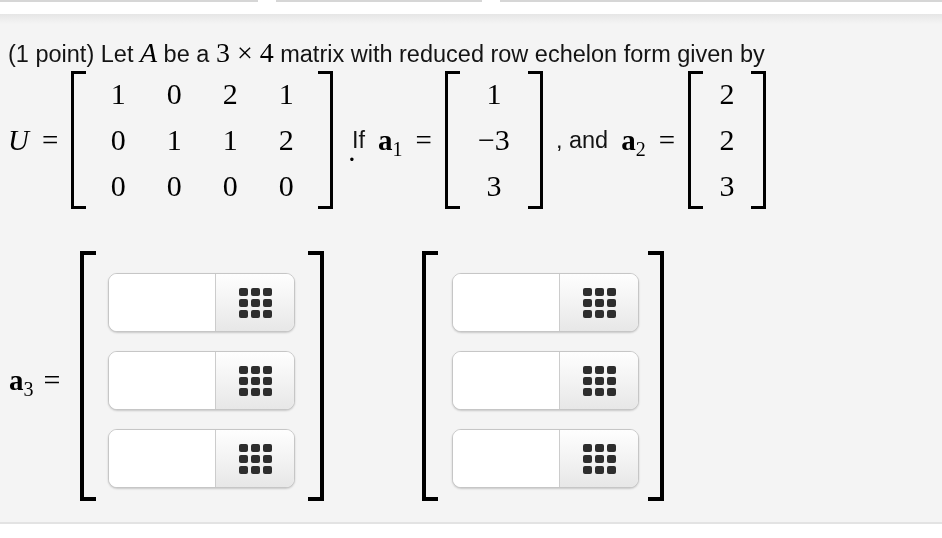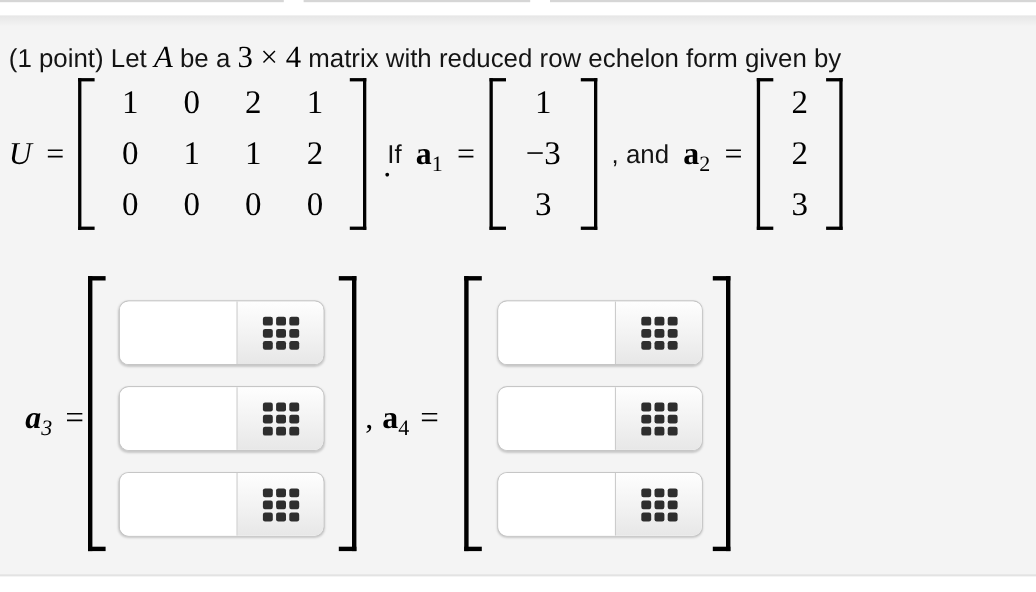--- a/index.html
+++ b/index.html
@@ -61,21 +61,21 @@
     position:absolute;left:8px;top:199px;
     font-size:23.5px;color:#141414;white-space:nowrap;
   }
 
   
   .answer-area{position:absolute;left:0;top:237px;width:942px;height:258px;}
   .ans-label{
     position:absolute;top:50%;transform:translateY(-50%);
     font-size:30px;color:#000;white-space:nowrap;
   }
-  .lab-a3{left:23px;font-style:italic;}
+  .lab-a3{left:9px;}
   .lab-a4{left:332px;}
   .ans-label .eq{font-family:"Liberation Serif","DejaVu Serif",serif;margin-left:10px;}
   .abr{position:absolute;top:0;height:250px;box-sizing:border-box;}
   .abr-l{width:16px;border-left:4px solid #000;border-top:4px solid #000;border-bottom:4px solid #000;}
   .abr-r{width:16px;border-right:4px solid #000;border-top:4px solid #000;border-bottom:4px solid #000;}
   .abr-l1{left:80px;}
   .abr-r1{left:308px;}
   .abr-l2{left:422px;}
   .abr-r2{left:648px;}
   .input-col{position:absolute;top:22px;display:flex;flex-direction:column;gap:19px;}
@@ -225,24 +225,20 @@
               <span></span>
               <span></span>
               <span></span>
             </span>
         </button>
       </div>
     </div>
 
     <div class="abr abr-r abr-r1"></div>
 
-    <div class="ans-label lab-a4">
-      <span class="math">,</span>
-      <span class="vec"><span>a</span><sub>4</sub></span><span class="eq">=</span>
-    </div>
 
     <div class="abr abr-l abr-l2"></div>
 
     <div class="input-col col2">
       <div class="ingroup">
         <input class="ans-input" type="text" value="" style="">
         <button class="keypad-btn">
           <span class="keypad-icon">
               <span></span>
               <span></span>

